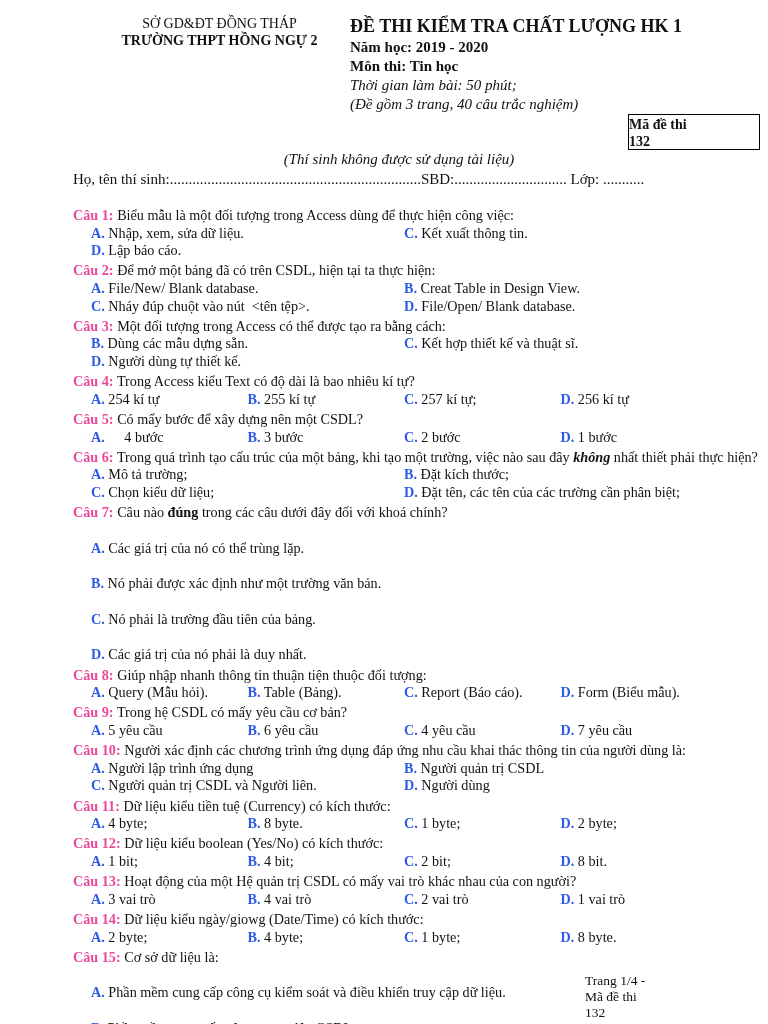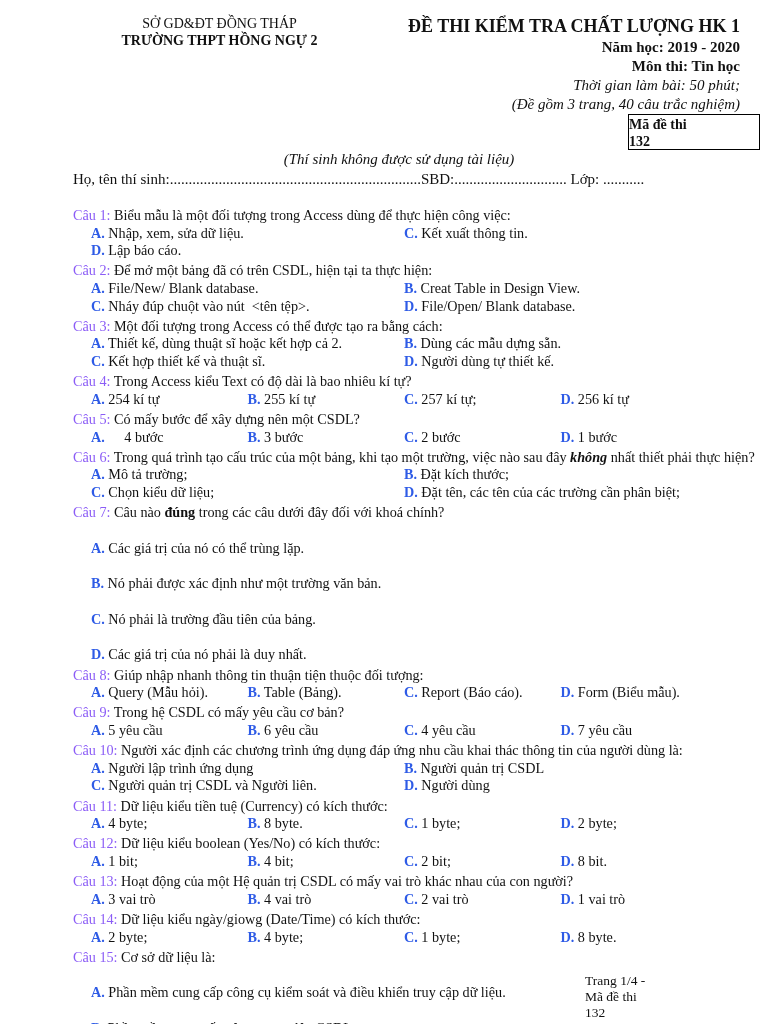--- a/index.html
+++ b/index.html
@@ -2,33 +2,33 @@
 <html><head>
 <meta charset="utf-8">
 <style>
   html, body { margin:0; padding:0; background:#ffffff; }
   body { width:768px; height:1024px; position:relative; overflow:hidden;
          font-family:"Liberation Serif", "DejaVu Serif", serif; color:#111; }
   .page { position:absolute; left:0; top:0; width:660px; height:1024px; }
   .hdr-left { position:absolute; left:72px; top:15px; width:295px; text-align:center; font-size:14px; line-height:17px; }
   .hdr-left .dept { font-weight:normal; }
   .hdr-left .school { font-weight:bold; }
-  .hdr-right { position:absolute; left:330px; top:14px; width:410px; text-align:right; }
+  .hdr-right { position:absolute; left:350px; top:14px; width:410px; text-align:left; }
   .hdr-right .title { font-size:18px; font-weight:bold; line-height:24px; }
   .hdr-right .line { font-size:15px; line-height:19px; }
   .hdr-right .bold { font-weight:bold; }
   .hdr-right .ital { font-style:italic; }
   .code-box { position:absolute; left:628px; top:114px; width:132px; height:36px; border:1.5px solid #000; text-align:left;
               font-weight:bold; font-size:14px; line-height:17px; box-sizing:border-box; padding-top:1px; }
   .notice { position:absolute; left:0; top:151px; width:768px; text-align:center; font-style:italic; font-size:15px; padding-left:30px; box-sizing:border-box; }
   .student { position:absolute; left:73px; top:171px; width:690px; font-size:15px; white-space:nowrap; }
   .questions { position:absolute; left:73px; top:207px; width:690px; font-size:14.2px; line-height:17.6px; }
   .q { margin-bottom:2.6px; }
   .q-stem { }
-  .q-label { color:#8b5cf6; font-weight:normal; }
+  .q-label { color:#ec4899; font-weight:bold; }
   .opt-letter { color:#2e5be6; font-weight:bold; }
   .opts { padding-left:18px; display:flex; flex-wrap:wrap; }
   .opts.four .opt { width:156.5px; }
   .opts.two .opt { width:313px; }
   .opts.one .opt { width:100%;margin-top:18px; }
   .opt { box-sizing:border-box; white-space:nowrap; }
   .em-bi { font-weight:bold; font-style:italic; }
   .em-b { font-weight:bold; }
   .footer { position:absolute; left:585px; top:973px; font-size:13.5px; }
 </style>
@@ -72,21 +72,20 @@
         <div class="opts two">
           <div class="opt"><span class="opt-letter">A.</span><span style="white-space: pre;"> File/New/ Blank database.</span></div>
           <div class="opt"><span class="opt-letter">B.</span><span style="white-space: pre;"> Creat Table in Design View.</span></div>
           <div class="opt"><span class="opt-letter">C.</span><span style="white-space: pre;"> Nháy đúp chuột vào nút  &lt;tên tệp&gt;.</span></div>
           <div class="opt"><span class="opt-letter">D.</span><span style="white-space: pre;"> File/Open/ Blank database.</span></div>
         </div>
       </div>
       <div class="q">
         <div class="q-stem"><span class="q-label">Câu 3:</span><span> Một đối tượng trong Access có thể được tạo ra bằng cách:</span></div>
         <div class="opts two">
-          <div class="opt"><span class="opt-letter">A.</span><span style="white-space: pre;"> Thiết kế, dùng thuật sĩ hoặc kết hợp cả 2.</span></div>
           <div class="opt"><span class="opt-letter">B.</span><span style="white-space: pre;"> Dùng các mẫu dựng sẵn.</span></div>
           <div class="opt"><span class="opt-letter">C.</span><span style="white-space: pre;"> Kết hợp thiết kế và thuật sĩ.</span></div>
           <div class="opt"><span class="opt-letter">D.</span><span style="white-space: pre;"> Người dùng tự thiết kế.</span></div>
         </div>
       </div>
       <div class="q">
         <div class="q-stem"><span class="q-label">Câu 4:</span><span> Trong Access kiểu Text có độ dài là bao nhiêu kí tự?</span></div>
         <div class="opts four">
           <div class="opt"><span class="opt-letter">A.</span><span style="white-space: pre;"> 254 kí tự</span></div>
           <div class="opt"><span class="opt-letter">B.</span><span style="white-space: pre;"> 255 kí tự</span></div>

